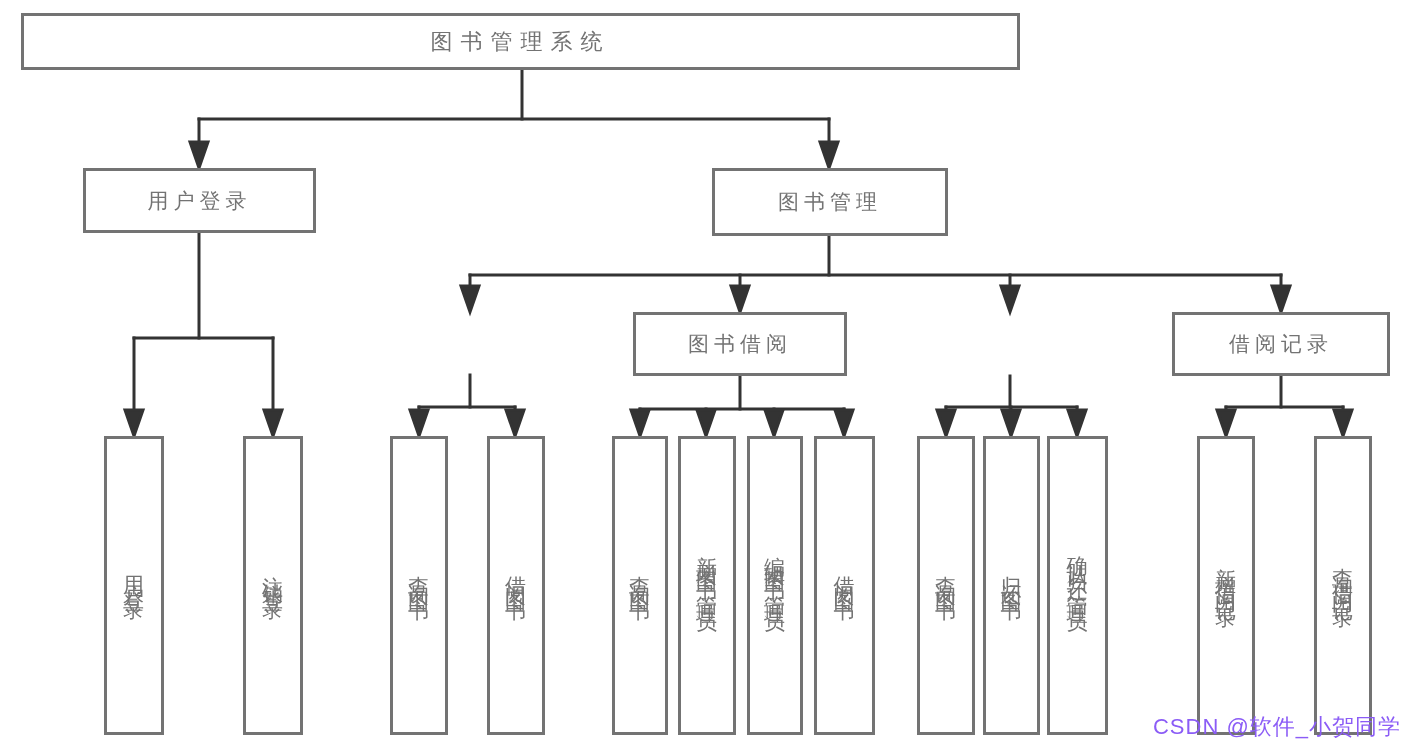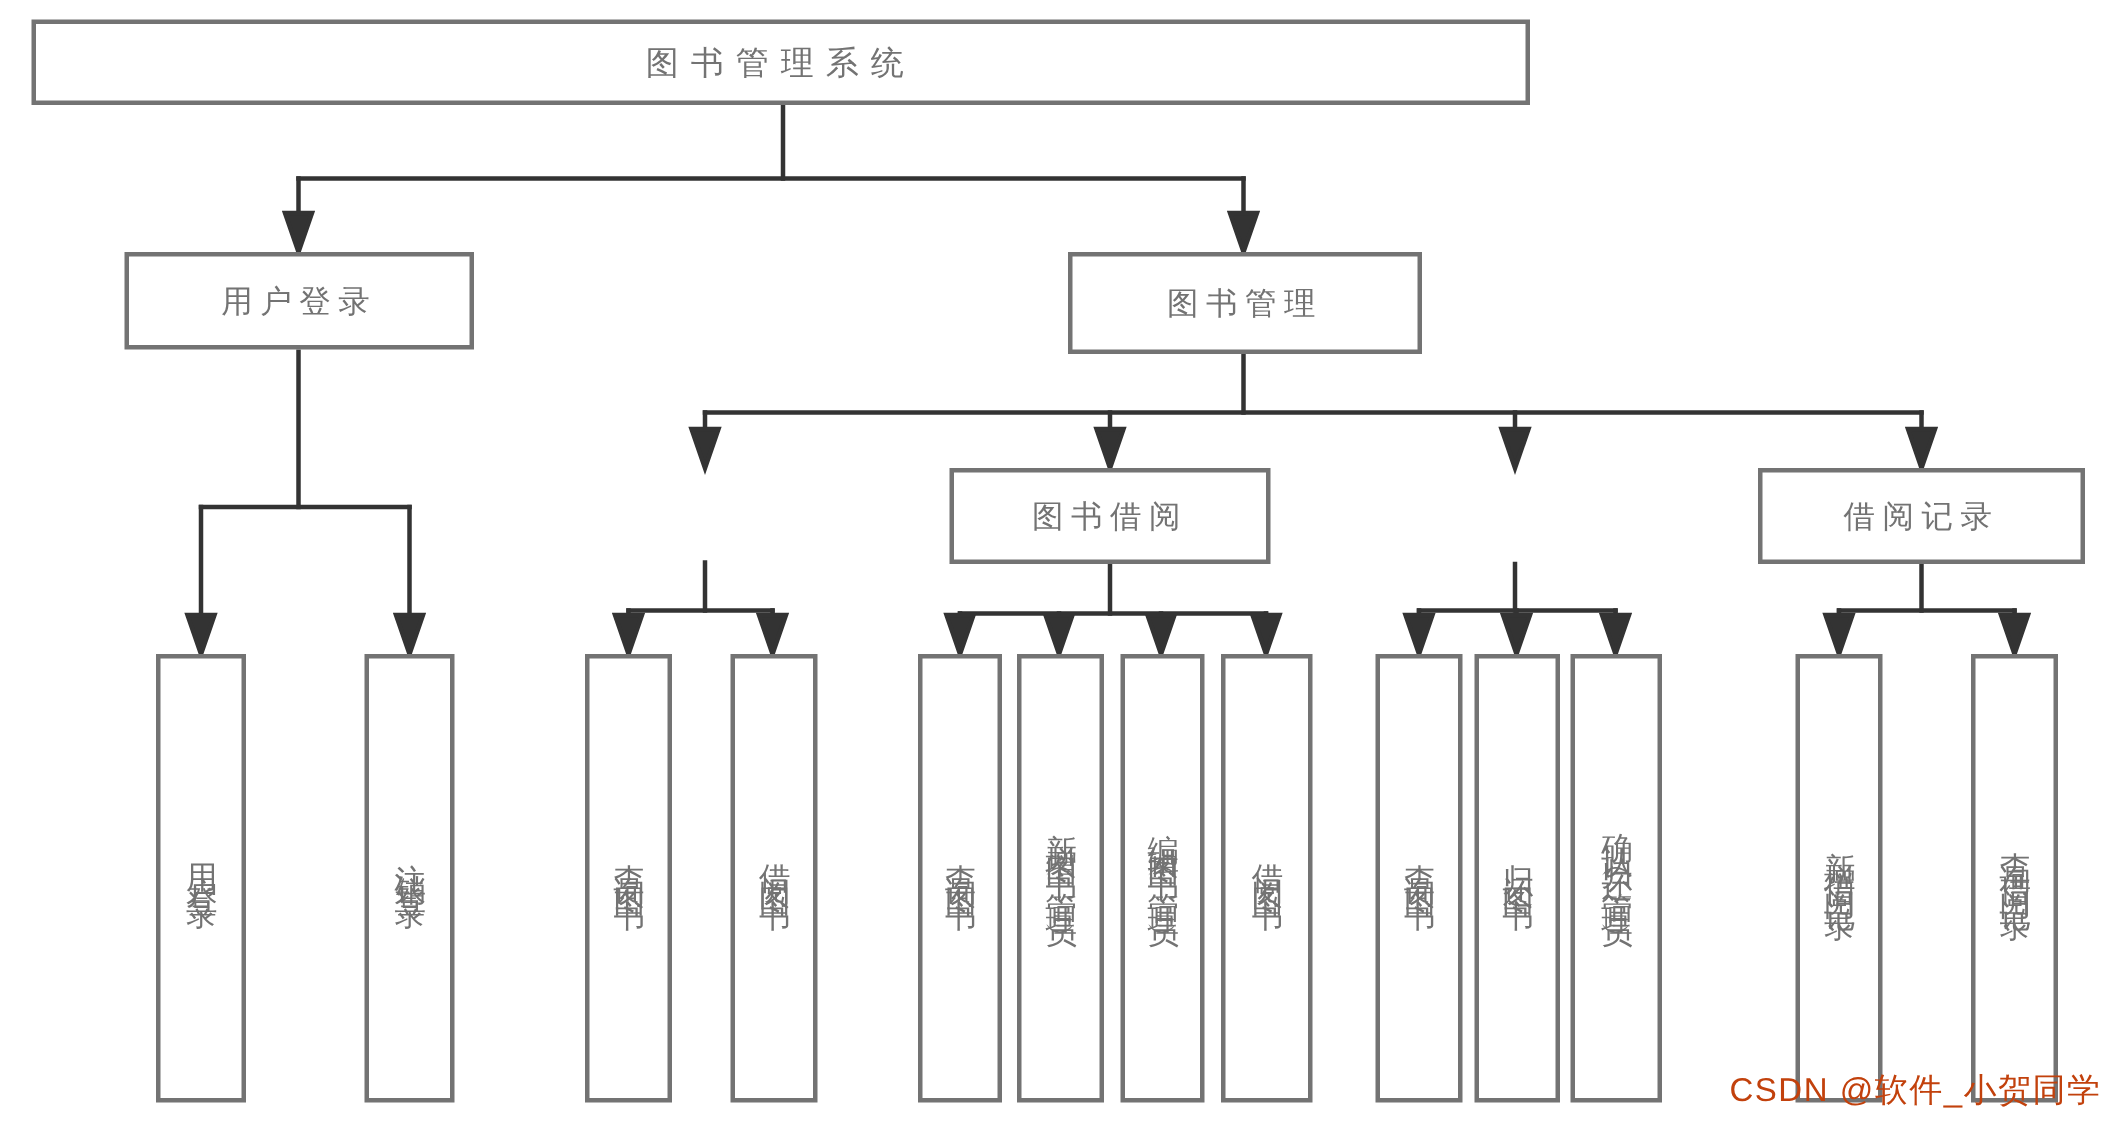--- a/index.html
+++ b/index.html
@@ -27,21 +27,21 @@
     text-orientation:mixed;
     font-size:21px;
     letter-spacing:8px;
     line-height:1;
   }
   .watermark{
     position:absolute;
     right:4px;top:712px;
     font-size:22px;
     letter-spacing:1px;
-    color:#c2410c;
+    color:#8b5cf6;
     white-space:nowrap;
   }
 </style>
 </head>
 <body>
 
 <div id="canvas">
 
   <svg id="wires" viewBox="0 0 1405 747" xmlns="http://www.w3.org/2000/svg" stroke="#333333" stroke-width="3" fill="#333333" stroke-linecap="square">
 

